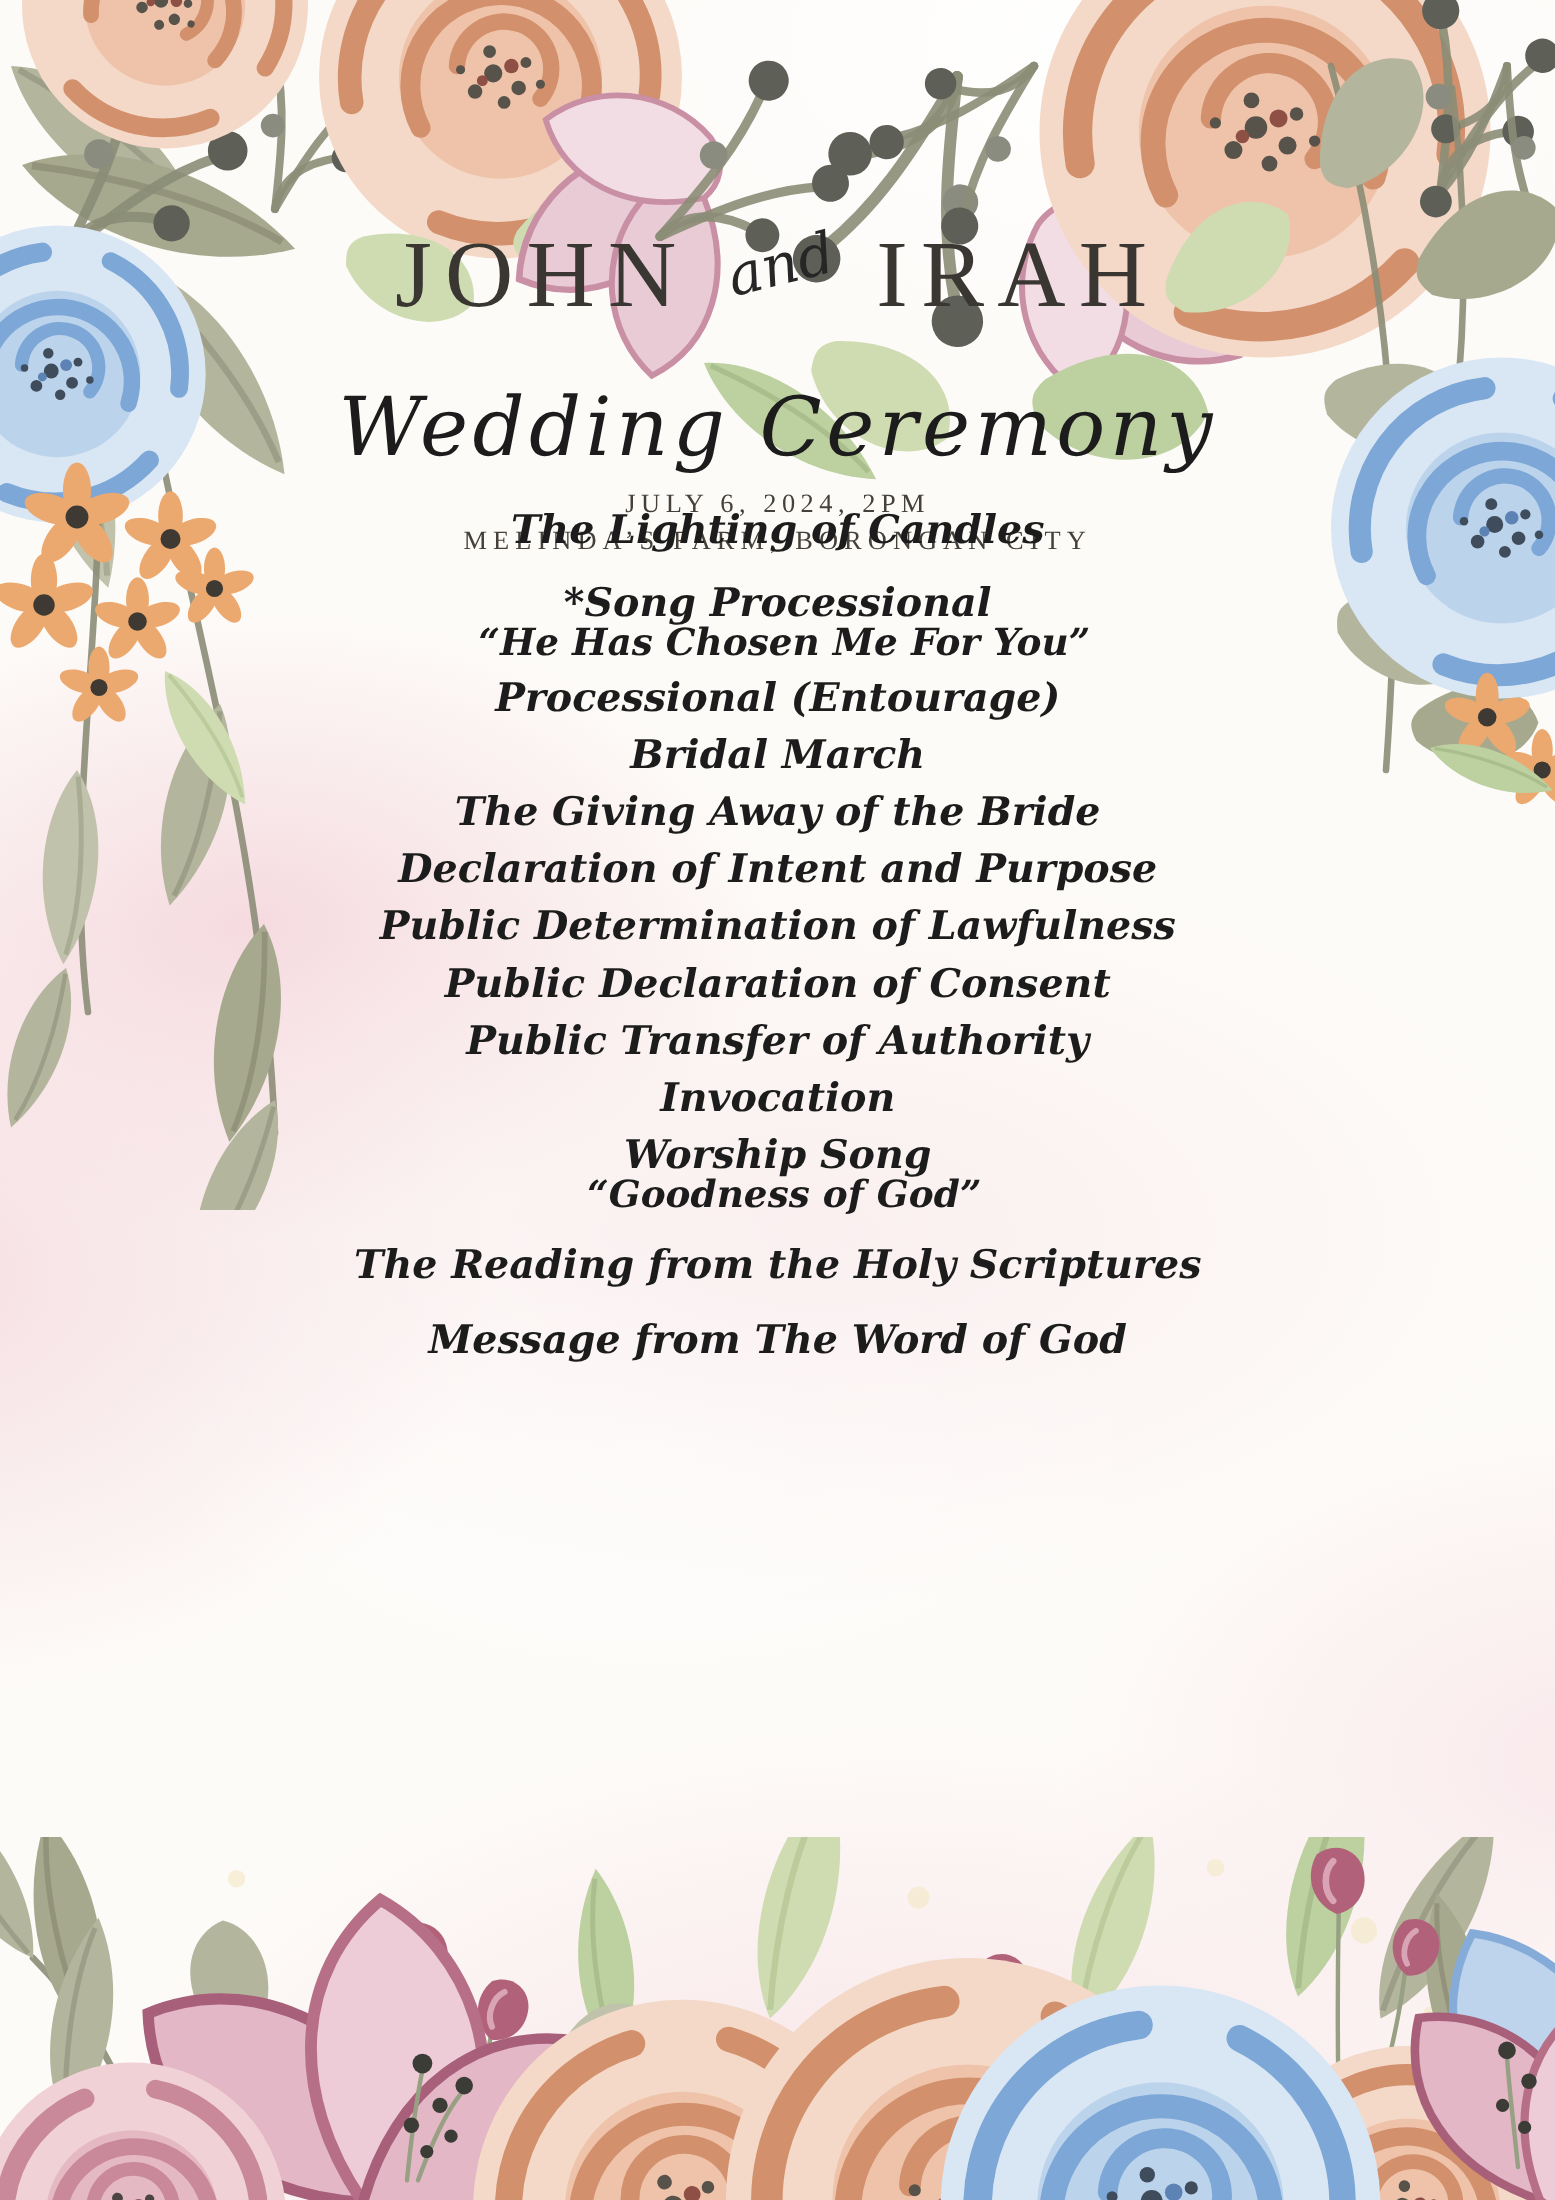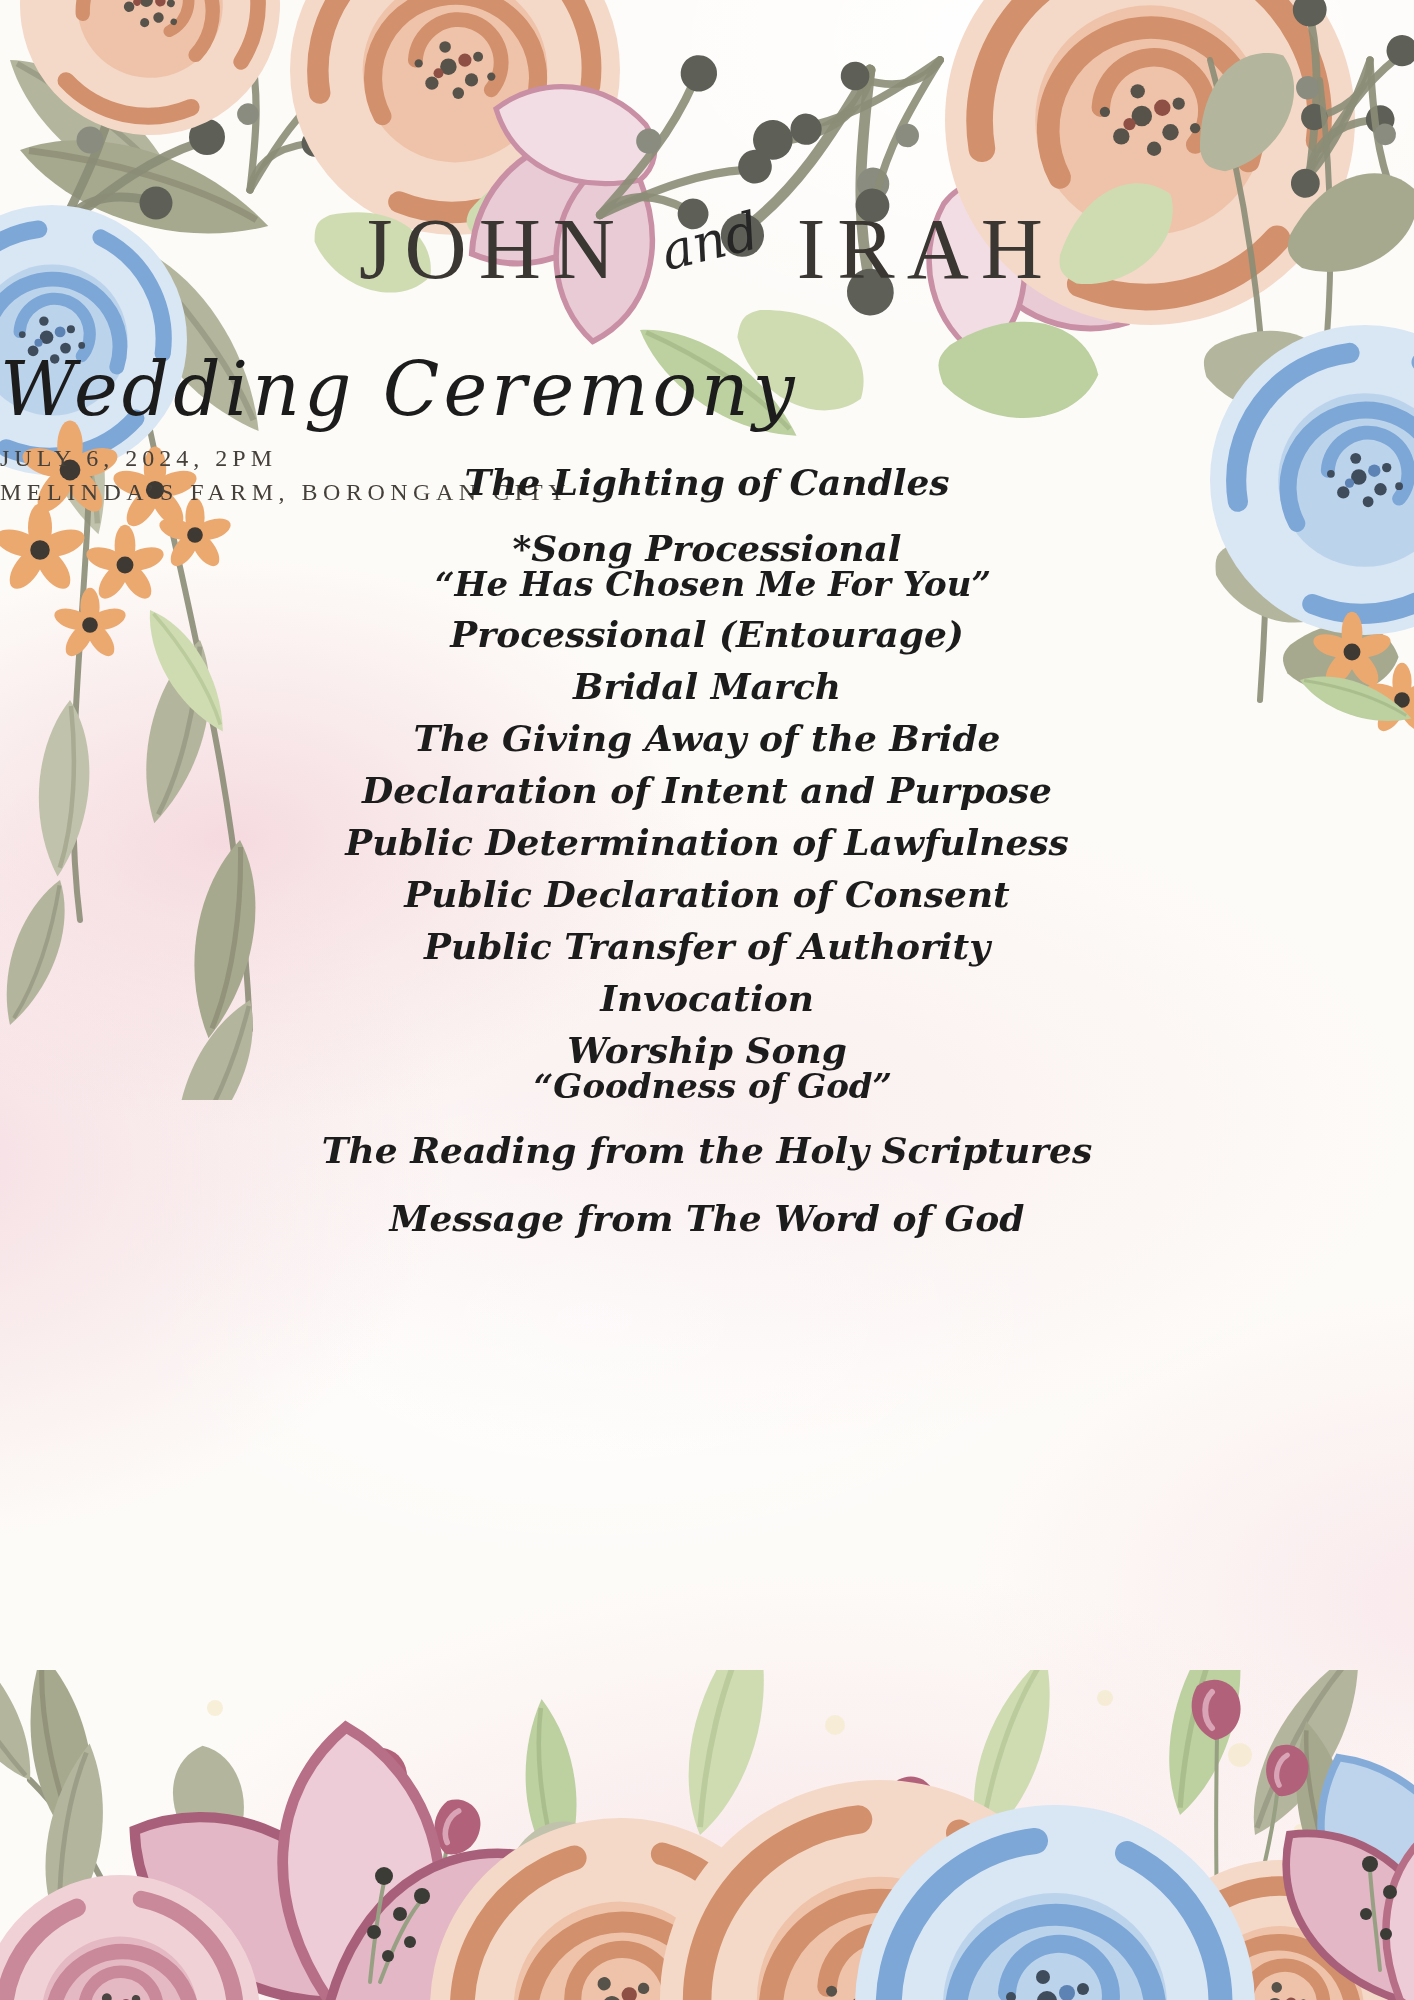--- a/index.html
+++ b/index.html
@@ -13,21 +13,21 @@
       radial-gradient(820px 420px at 42% 66%, rgba(255,255,255,.85) 0%, rgba(255,255,255,0) 60%),
       radial-gradient(1250px 760px at 58% 102%, rgba(247,222,228,.95) 0%, rgba(247,222,228,0) 62%),
       radial-gradient(820px 520px at 103% 80%, rgba(249,230,234,.85) 0%, rgba(249,230,234,0) 60%),
       var(--c-background,#fdfbf8);
     font-family:"Liberation Serif",serif;
   }
   .floral{position:absolute;left:0;width:1414px;pointer-events:none;}
   .floral-top{top:0;height:1100px;}
   .floral-bottom{bottom:0;height:330px;}
 
-  header{position:absolute;top:148px;left:0;right:0;z-index:3;}
+  header{position:absolute;top:148px;left:0;right:0;text-align:center;z-index:3;}
   .names{display:flex;justify-content:center;align-items:center;gap:36px;
     font:400 86px/1 "Liberation Serif",serif;letter-spacing:12px;
     color:var(--c-title-ink,#3a3733);}
   .amp{font:italic 400 52px/1 "DejaVu Serif",serif;letter-spacing:0;
     transform:rotate(-14deg) translateY(-8px);color:#262626;}
   .script-title{margin-top:8px;font:italic 400 74px/1.1 "DejaVu Serif",serif;
     letter-spacing:4px;color:var(--c-ink,#1c1c1c);}
   .date-line{margin-top:12px;font:400 24px/1.25 "Liberation Serif",serif;
     letter-spacing:5px;color:var(--c-subtle-ink,#45403a);}
   .venue-line{margin-top:4px;font:400 24px/1.25 "Liberation Serif",serif;

